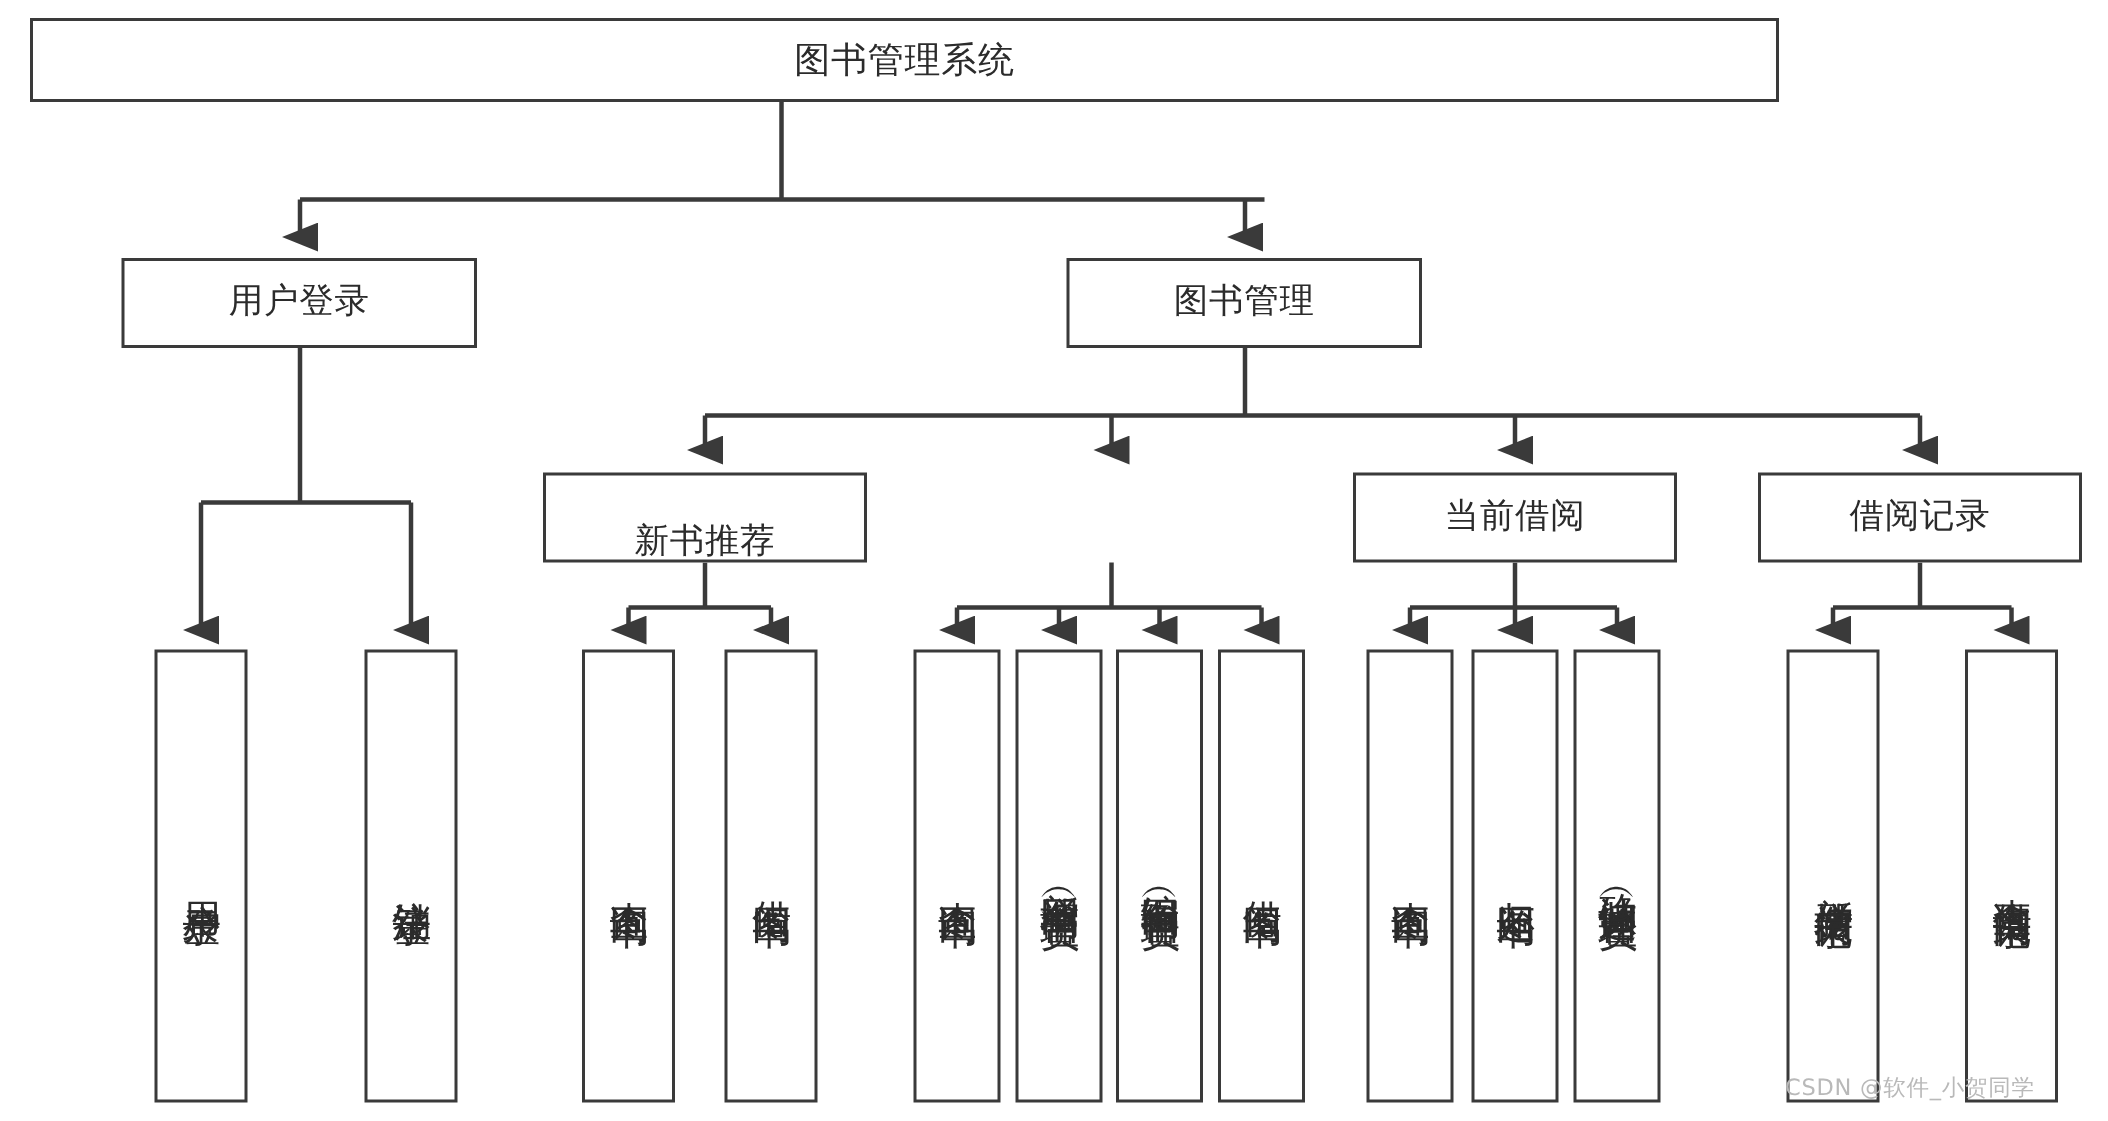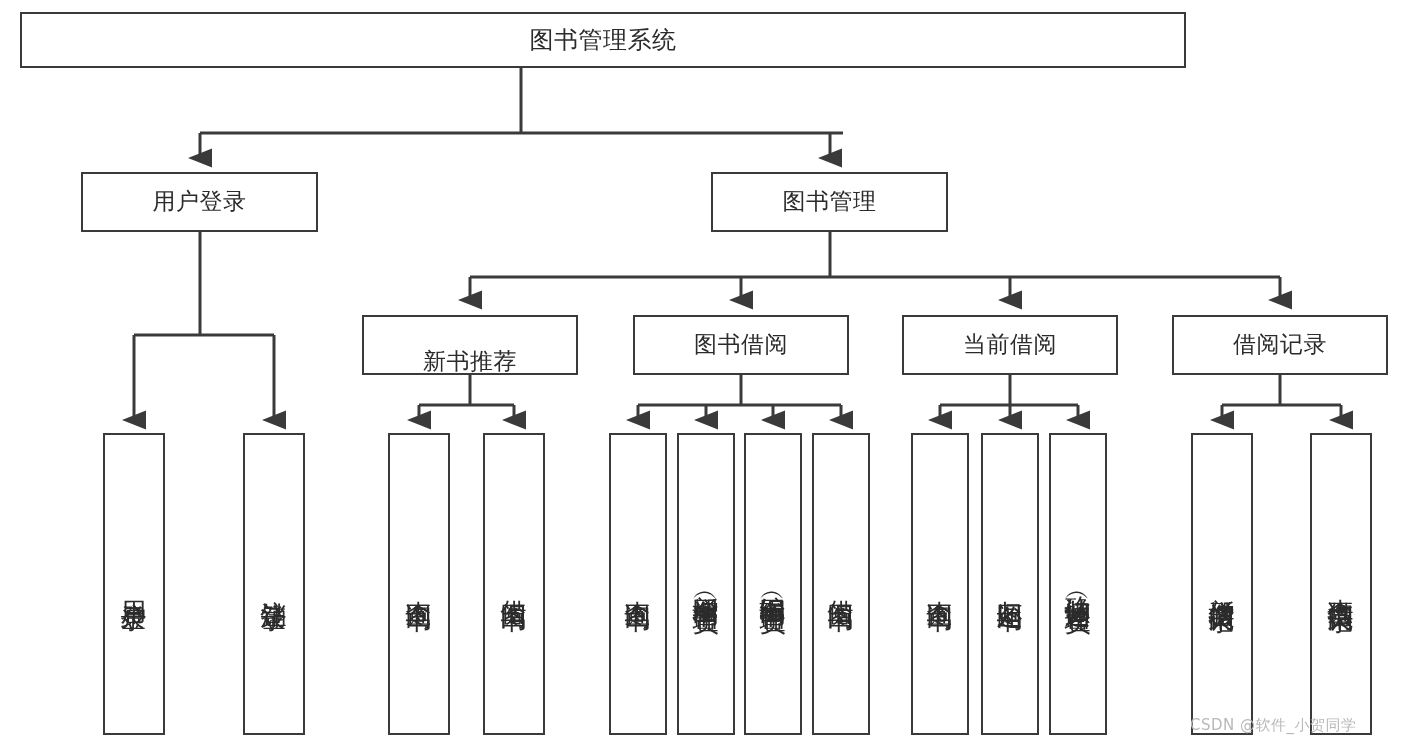--- a/index.html
+++ b/index.html
@@ -135,23 +135,20 @@
   <div class="node horiz" style="left: 81px; top: 172px; width: 237px; height: 60px; border-color: rgb(58, 58, 58); background: rgb(255, 255, 255); color: rgb(43, 43, 43);">
     <span class="label">用户登录</span>
   </div>
   <div class="node horiz" style="left: 711px; top: 172px; width: 237px; height: 60px; border-color: rgb(58, 58, 58); background: rgb(255, 255, 255); color: rgb(43, 43, 43);">
     <span class="label">图书管理</span>
   </div>
 
   <div class="node horiz" style="left: 362px; top: 315px; width: 216px; height: 60px; border-color: rgb(58, 58, 58); background: rgb(255, 255, 255); color: rgb(43, 43, 43); align-items: flex-end;">
     <span class="label">新书推荐</span>
   </div>
-  <div class="node horiz" style="left: 633px; top: 315px; width: 216px; height: 60px; border-color: rgb(58, 58, 58); background: rgb(255, 255, 255); color: rgb(43, 43, 43);">
-    <span class="label">图书借阅</span>
-  </div>
   <div class="node horiz" style="left: 1172px; top: 315px; width: 216px; height: 60px; border-color: rgb(58, 58, 58); background: rgb(255, 255, 255); color: rgb(43, 43, 43);">
     <span class="label">借阅记录</span>
   </div>
   <div class="node horiz" style="left: 902px; top: 315px; width: 216px; height: 60px; border-color: rgb(58, 58, 58); background: rgb(255, 255, 255); color: rgb(43, 43, 43);">
     <span class="label">当前借阅</span>
   </div>
 
   <div class="node vert" style="left: 103px; top: 433px; width: 62px; height: 302px; border-color: rgb(58, 58, 58); background: rgb(255, 255, 255); color: rgb(43, 43, 43);">
     <span class="label">用户登录</span>
   </div>

